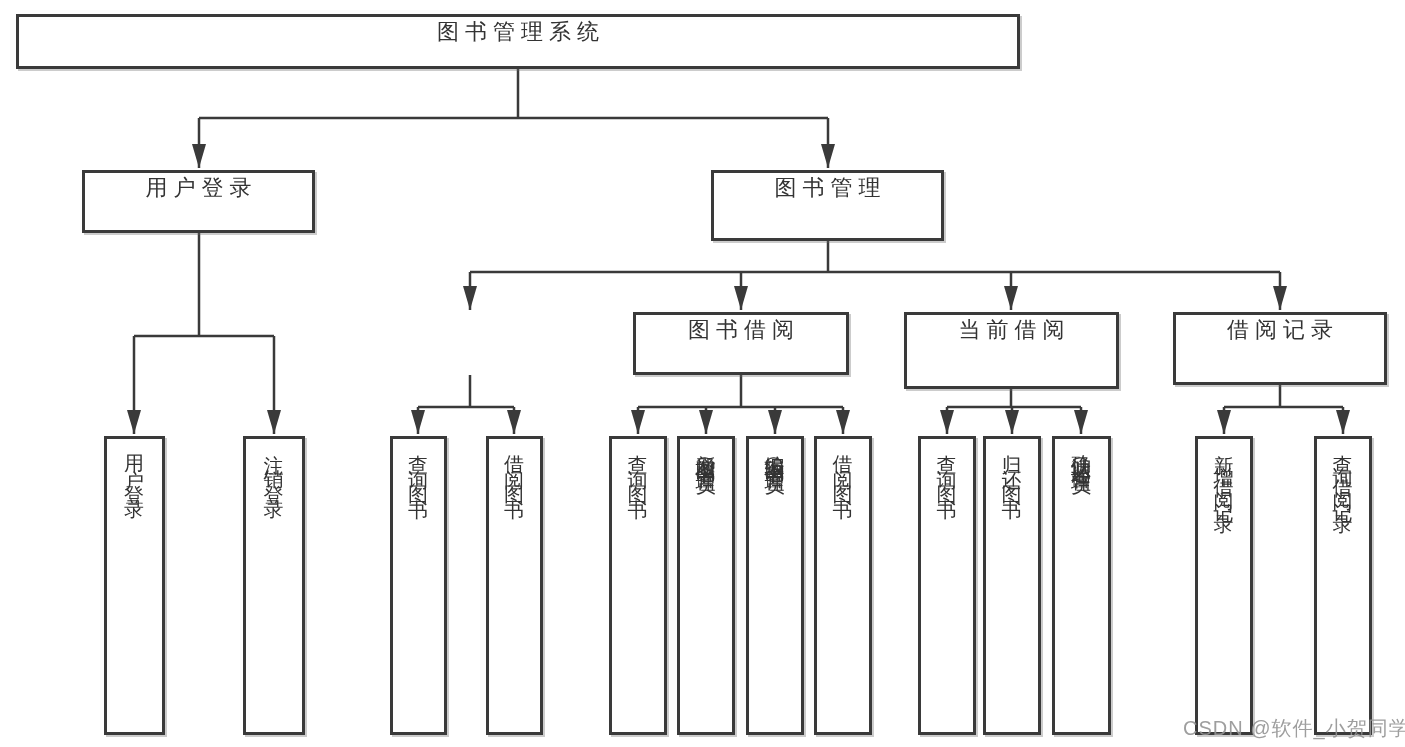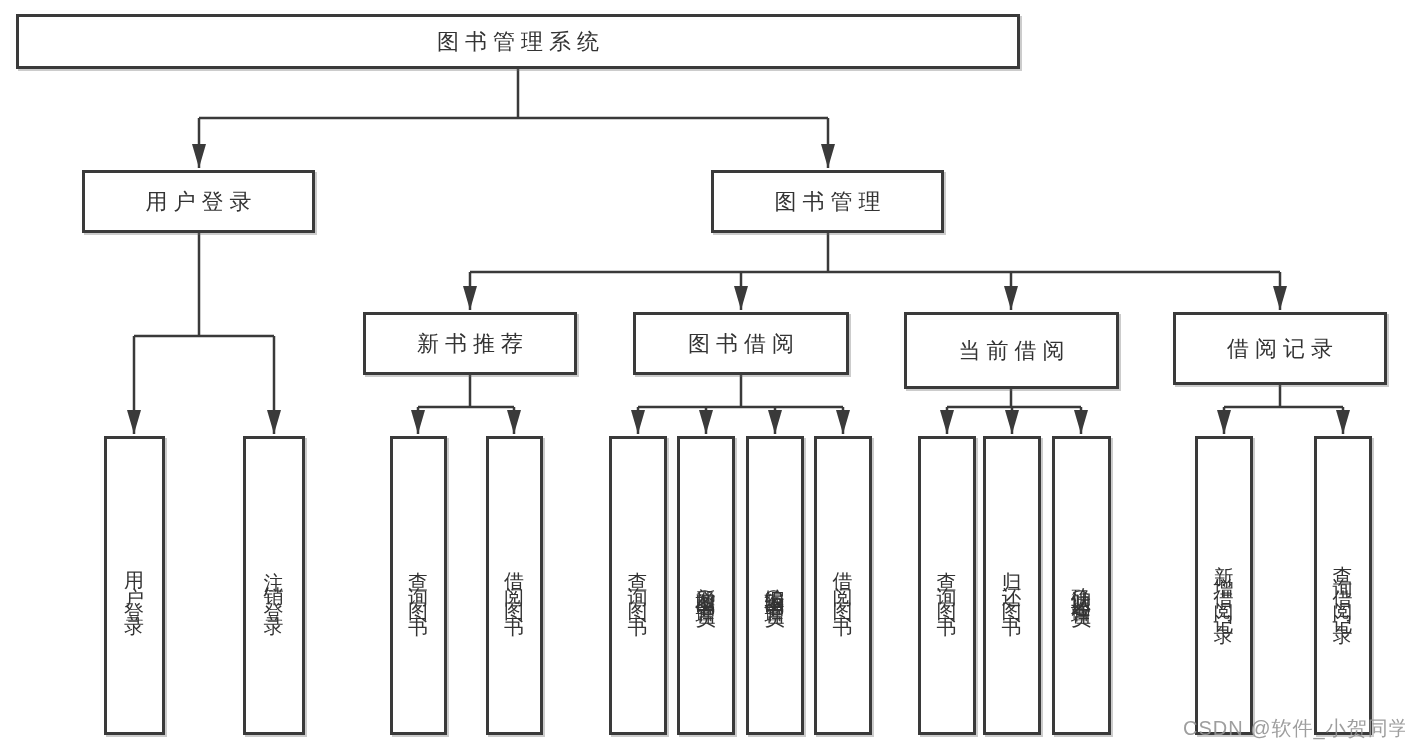--- a/index.html
+++ b/index.html
@@ -23,21 +23,20 @@
     height: 747px;
     pointer-events: none;
   }
   .node {
     position: absolute;
     box-sizing: border-box;
     background: #ffffff;
     border: 3px solid #3a3a3a;
     box-shadow: 2px 2px 0 rgba(110,110,110,0.35);
     display: flex;
-    align-items: center;
     justify-content: center;
     color: #333333;
     z-index: 2;
   }
   .hnode {
     font-size: 22px;
     letter-spacing: 6px;
     text-indent: 6px; 
     white-space: nowrap;
   }
@@ -112,27 +111,24 @@
     </g>
   </svg>
 
   <div class="node hnode" style="left:16px; top:14px; width:1004px; height:55px;">
     <span>图书管理系统</span>
   </div>
 
   <div class="node hnode" style="left:82px; top:170px; width:233px; height:63px;">
     <span>用户登录</span>
   </div>
-  <div class="node hnode" style="left:711px; top:170px; width:233px; height:63px;font-family:Liberation Mono, monospace;">
+  <div class="node hnode" style="left:711px; top:170px; width:233px; height:71px;font-family:Liberation Mono, monospace;">
     <span>图书管理</span>
   </div>
 
-  <div class="node hnode" style="left:363px; top:312px; width:214px; height:63px;">
-    <span>新书推荐</span>
-  </div>
   <div class="node hnode" style="left:633px; top:312px; width:216px; height:63px;">
     <span>图书借阅</span>
   </div>
   <div class="node hnode" style="left:904px; top:312px; width:215px; height:77px;">
     <span>当前借阅</span>
   </div>
   <div class="node hnode" style="left:1173px; top:312px; width:214px; height:73px;">
     <span>借阅记录</span>
   </div>
 

